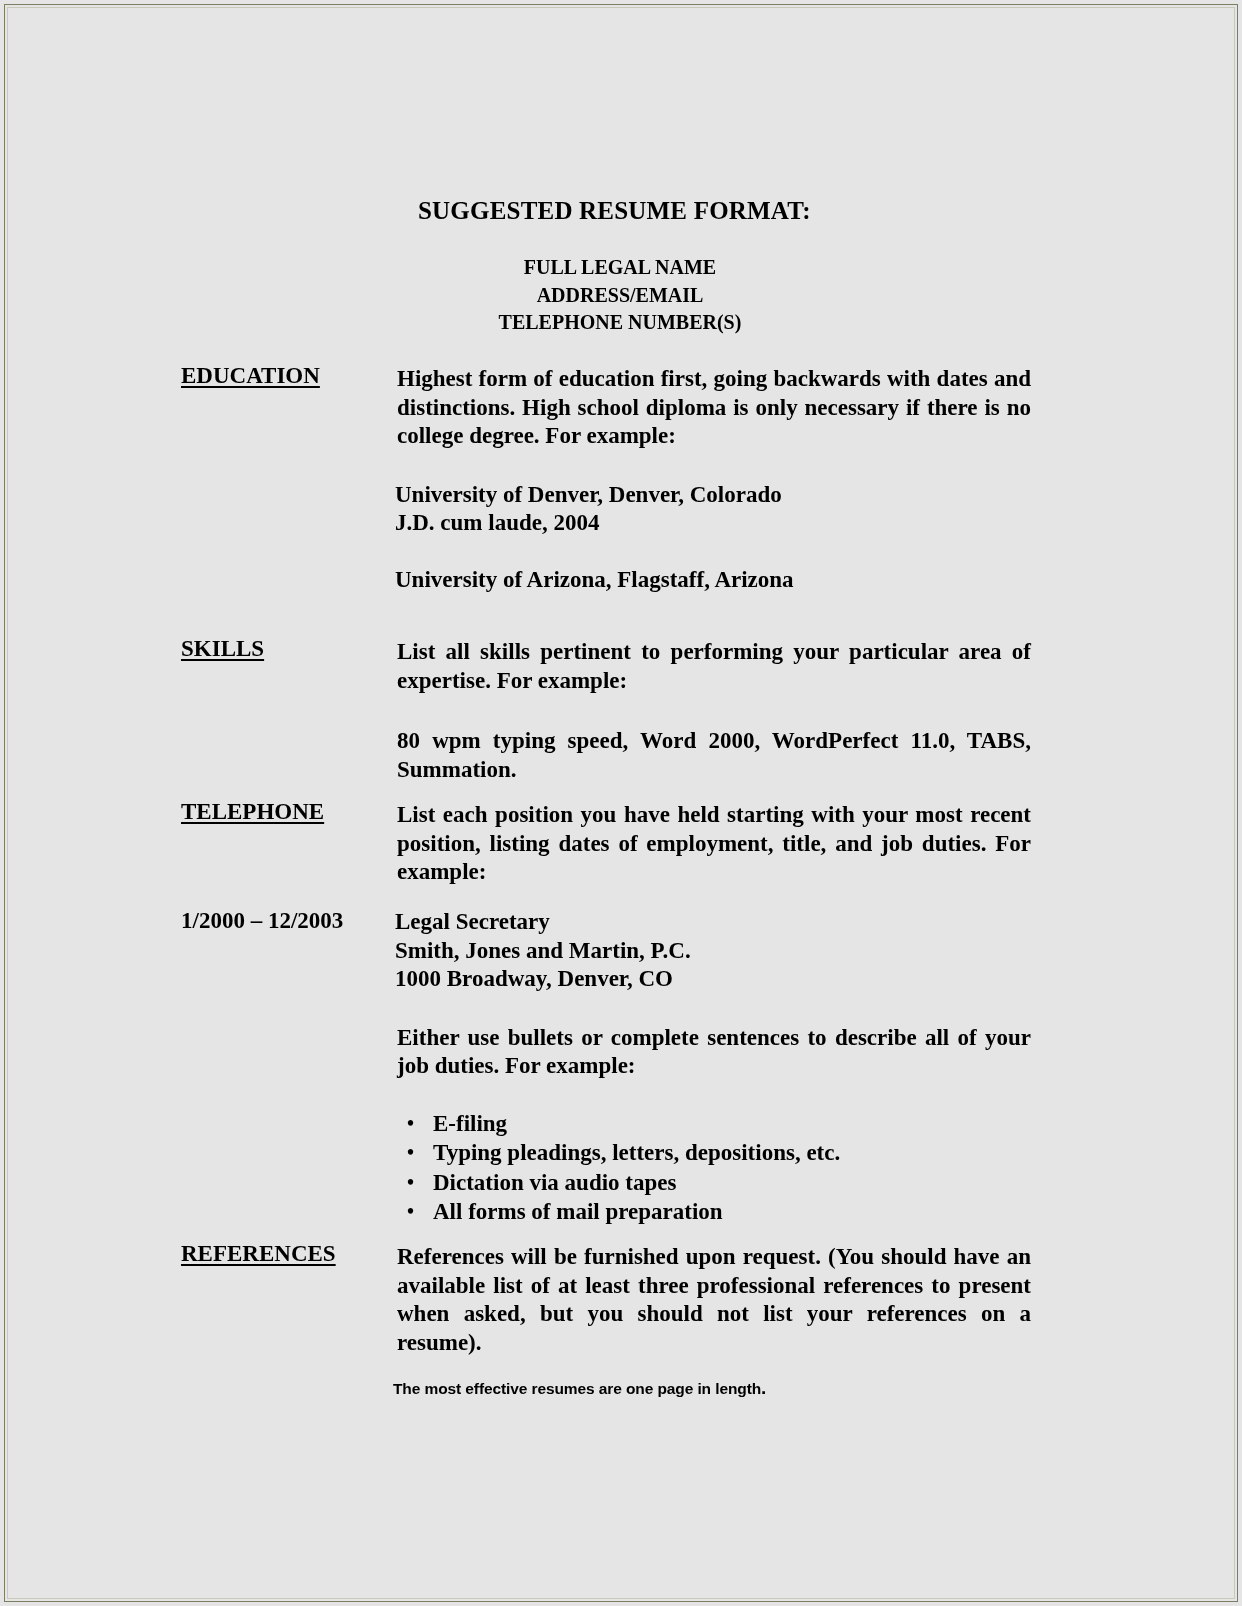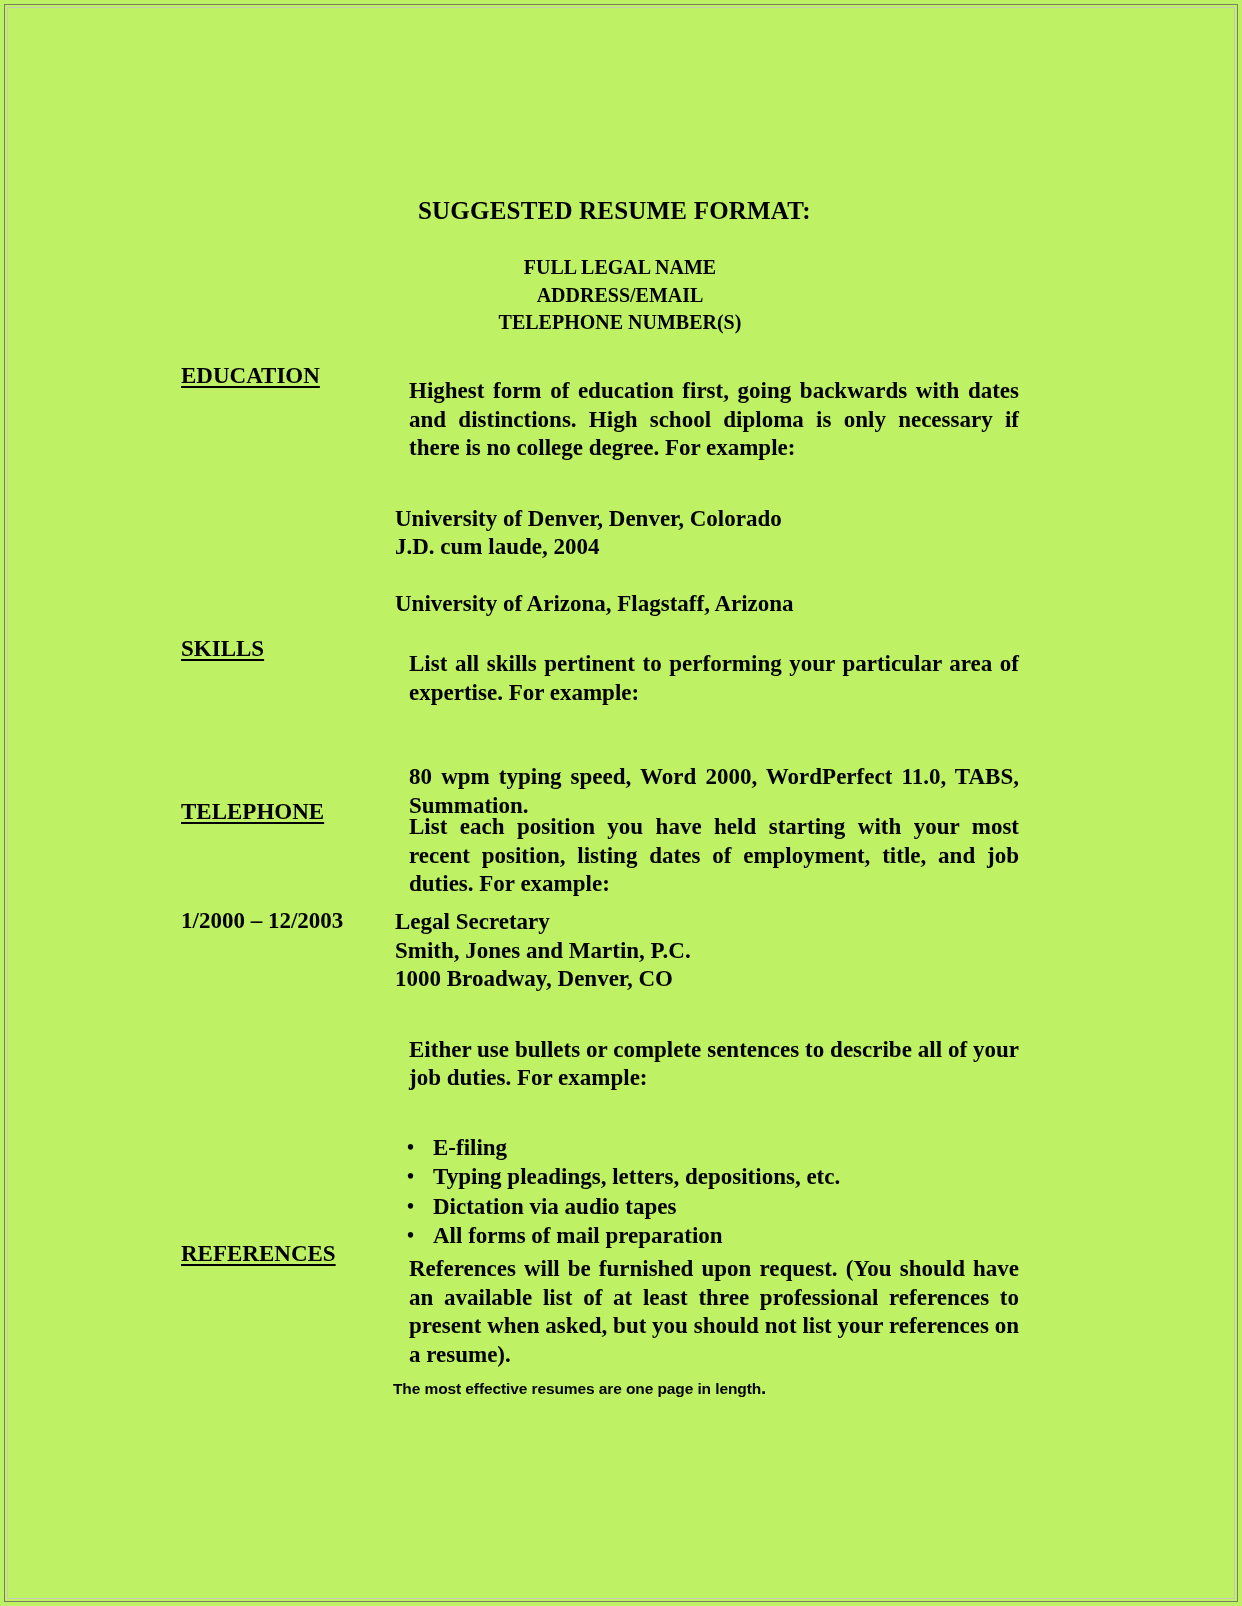--- a/index.html
+++ b/index.html
@@ -13,21 +13,21 @@
     font-family: "Liberation Serif", "DejaVu Serif", serif;
     color: #000000;
     overflow: hidden;
   }
 
   .page {
     position: relative;
     box-sizing: border-box;
     width: 1242px;
     height: 1606px;
-    background: #bef264;
+    background: #e5e5e5;
     padding: 4px;
   }
 
   
   .page-border {
     position: absolute;
     left: 4px;
     top: 4px;
     right: 4px;
     bottom: 4px;
@@ -100,21 +100,21 @@
     left: 395px;
     top: 0;
     width: 638px;
     font-size: 23px;
     font-weight: bold;
     line-height: 28.5px;
   }
   .just { text-align: justify; text-align-last: left; }
   .nowrapline { white-space: nowrap; }
 
-  .para { margin: 14px; }
+  .para { margin: 2px; }
   .gap { height: 28px; }
 
   .job-title {
     text-underline-offset: 3px;
   }
 
   
   ul.bullets {
     list-style: none;
     margin: 0;

